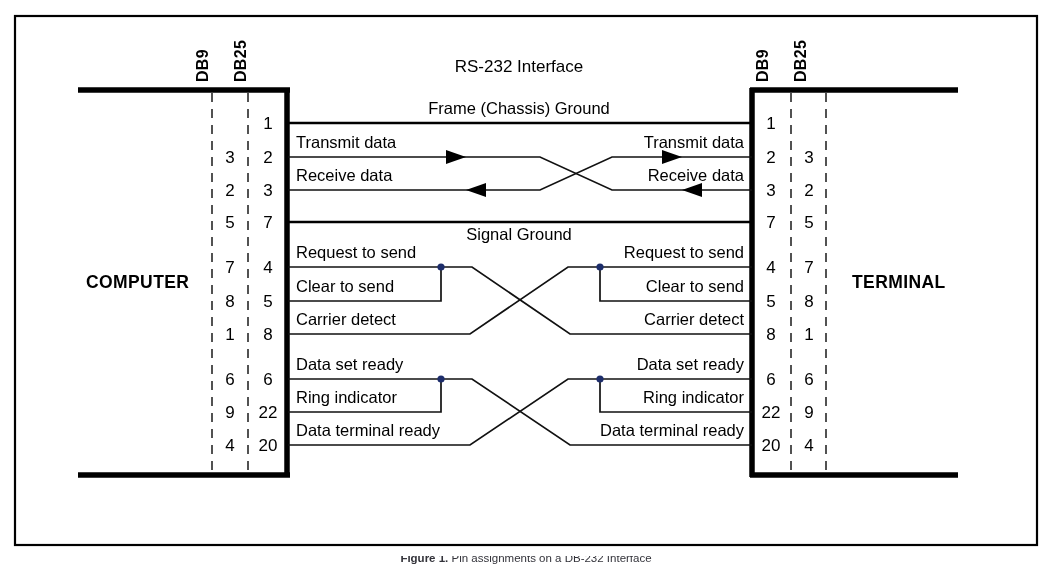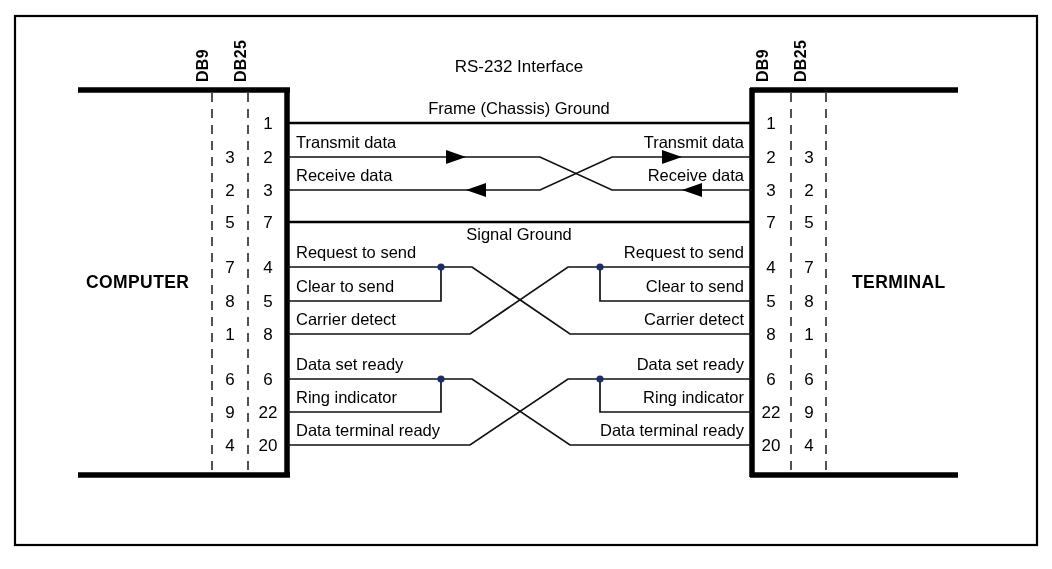--- a/index.html
+++ b/index.html
@@ -238,14 +238,20 @@
 
       <path class="sig-line" d="M 752 379 L 600 379"></path>
       <path class="sig-line" d="M 752 412 L 600 412 L 600 379"></path>
       <path class="sig-line" d="M 600 379 L 568 379 L 470 445 L 288 445"></path>
       <circle class="junction-dot" cx="600" cy="379" r="3.6"></circle>
 
     </g>
 
   </svg>
 
+  <div class="caption-band">
+    <div class="caption-inner">
+      <span class="cap-bold">Figure 1.</span>
+      <span>Pin assignments on a DB-232 Interface</span>
+    </div>
+  </div>
 
 </div>
 
 </body></html>

